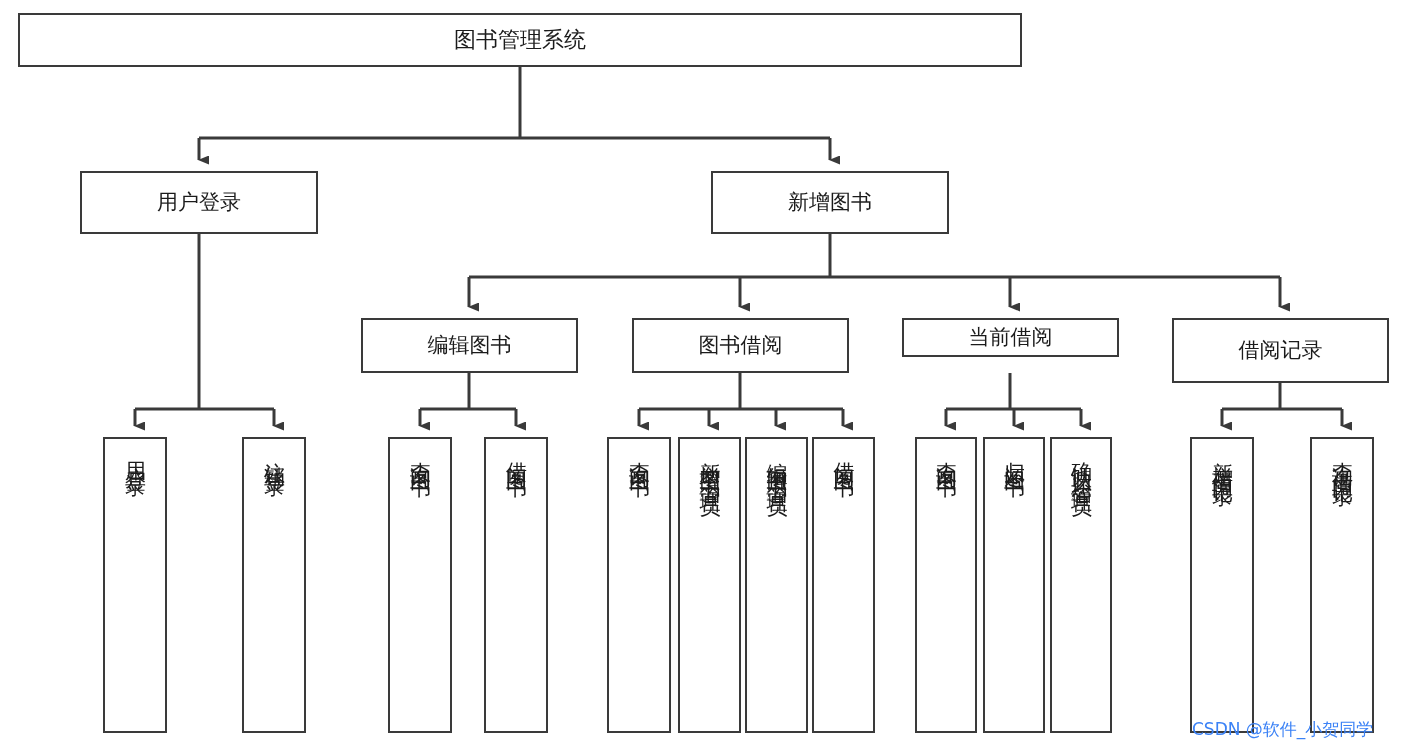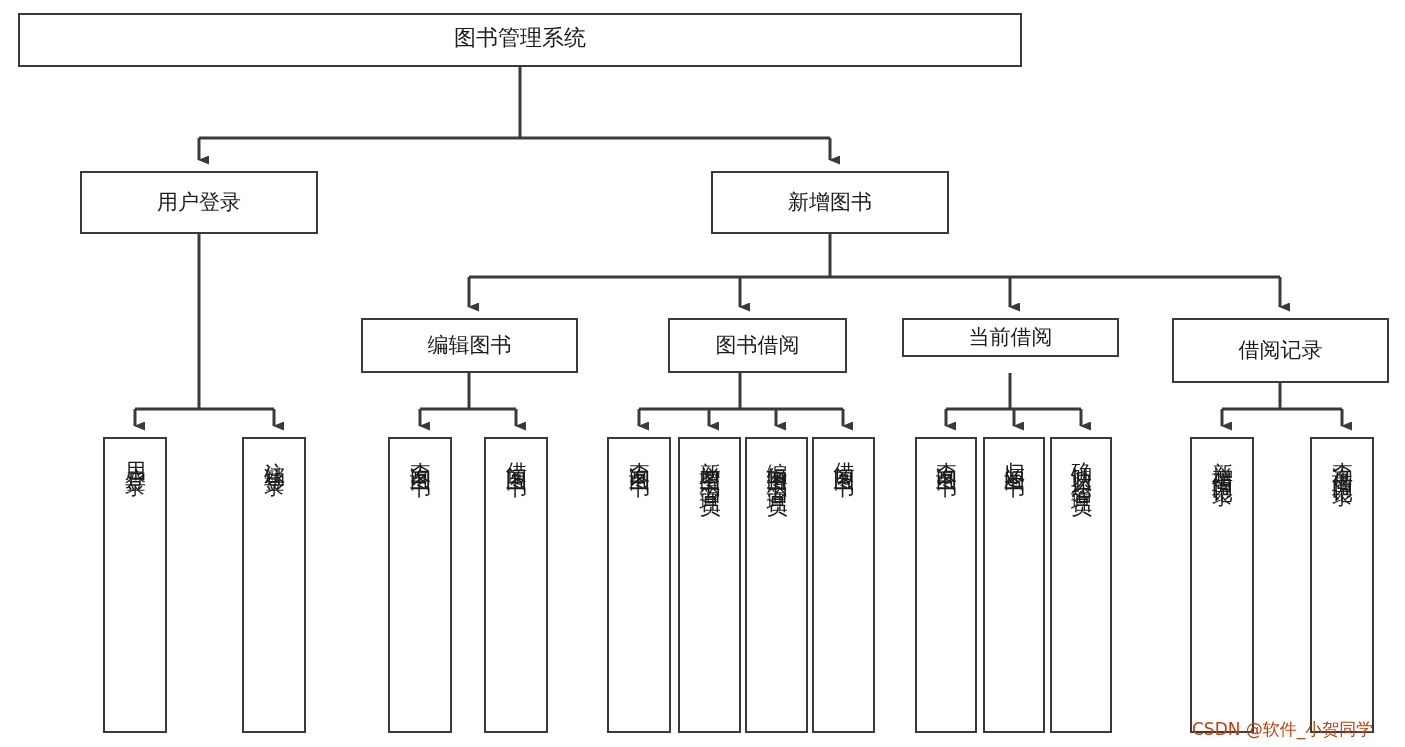--- a/index.html
+++ b/index.html
@@ -9,21 +9,21 @@
   #wires{position:absolute;left:0;top:0;width:1405px;height:747px;}
   .node{position:absolute;box-sizing:border-box;background:#ffffff;
         border:2px solid #3a3a3a;display:flex;align-items:center;justify-content:center;}
   .node .lbl{color:#1b1b1b;text-align:center;line-height:1.08;white-space:pre;}
   .h-node .lbl{font-size:21px;}
   .root .lbl{font-size:22px;}
   .v-node{padding:6px 2px;align-items:flex-start;}
   .v-node .lbl{writing-mode:vertical-rl;text-orientation:upright;
                font-size:21px;letter-spacing:5px;line-height:1.0;
                margin:0 auto;}
-  .watermark{position:absolute;color:#c2410c;font-size:17px;white-space:nowrap;
+  .watermark{position:absolute;color:#3b82f6;font-size:17px;white-space:nowrap;
              font-family:"DejaVu Sans","Liberation Sans",sans-serif;}
 </style>
 </head>
 <body>
 
 <div id="stage">
   <svg id="wires" viewBox="0 0 1405 747" xmlns="http://www.w3.org/2000/svg">
     <defs>
       <marker id="arw" markerWidth="9" markerHeight="11" refX="4.5" refY="10" orient="auto" markerUnits="userSpaceOnUse">
         <polygon points="0,0 9,0 4.5,11" fill="#3a3a3a"></polygon>
@@ -59,33 +59,33 @@
         <path d="M946,409 L946,426" stroke="#3a3a3a" stroke-width="3" fill="none" marker-end="url(#arw)"></path>
         <path d="M1014,409 L1014,426" stroke="#3a3a3a" stroke-width="3" fill="none" marker-end="url(#arw)"></path>
         <path d="M1081,409 L1081,426" stroke="#3a3a3a" stroke-width="3" fill="none" marker-end="url(#arw)"></path>
         <path d="M1280,373 L1280,409" stroke="#3a3a3a" stroke-width="3" fill="none"></path>
         <path d="M1222,409 L1342,409" stroke="#3a3a3a" stroke-width="3" fill="none"></path>
         <path d="M1222,409 L1222,426" stroke="#3a3a3a" stroke-width="3" fill="none" marker-end="url(#arw)"></path>
         <path d="M1342,409 L1342,426" stroke="#3a3a3a" stroke-width="3" fill="none" marker-end="url(#arw)"></path>
       </g>
   </svg>
   <div id="nodes">
-      <div class="node root h-node" style="left: 18px; top: 13px; width: 1004px; height: 54px; font-family: Liberation Mono, monospace;">
+      <div class="node root h-node" style="left: 18px; top: 13px; width: 1004px; height: 54px;">
         <span class="lbl">图书管理系统</span>
       </div>
       <div class="node h-node" style="left: 80px; top: 171px; width: 238px; height: 63px;">
         <span class="lbl">用户登录</span>
       </div>
       <div class="node h-node" style="left: 711px; top: 171px; width: 238px; height: 63px;">
         <span class="lbl">新增图书</span>
       </div>
       <div class="node h-node" style="left: 361px; top: 318px; width: 217px; height: 55px;">
         <span class="lbl">编辑图书</span>
       </div>
-      <div class="node h-node" style="left: 632px; top: 318px; width: 179px; height: 55px; margin-left: 36px;">
+      <div class="node h-node" style="left: 632px; top: 318px; width: 217px; height: 55px;">
         <span class="lbl">图书借阅</span>
       </div>
       <div class="node h-node" style="left: 902px; top: 318px; width: 217px; height: 39px;">
         <span class="lbl">当前借阅</span>
       </div>
       <div class="node h-node" style="left: 1172px; top: 318px; width: 217px; height: 65px;">
         <span class="lbl">借阅记录</span>
       </div>
       <div class="node v-node" style="left: 103px; top: 437px; width: 64px; height: 296px;">
         <span class="lbl">用户登录</span>

